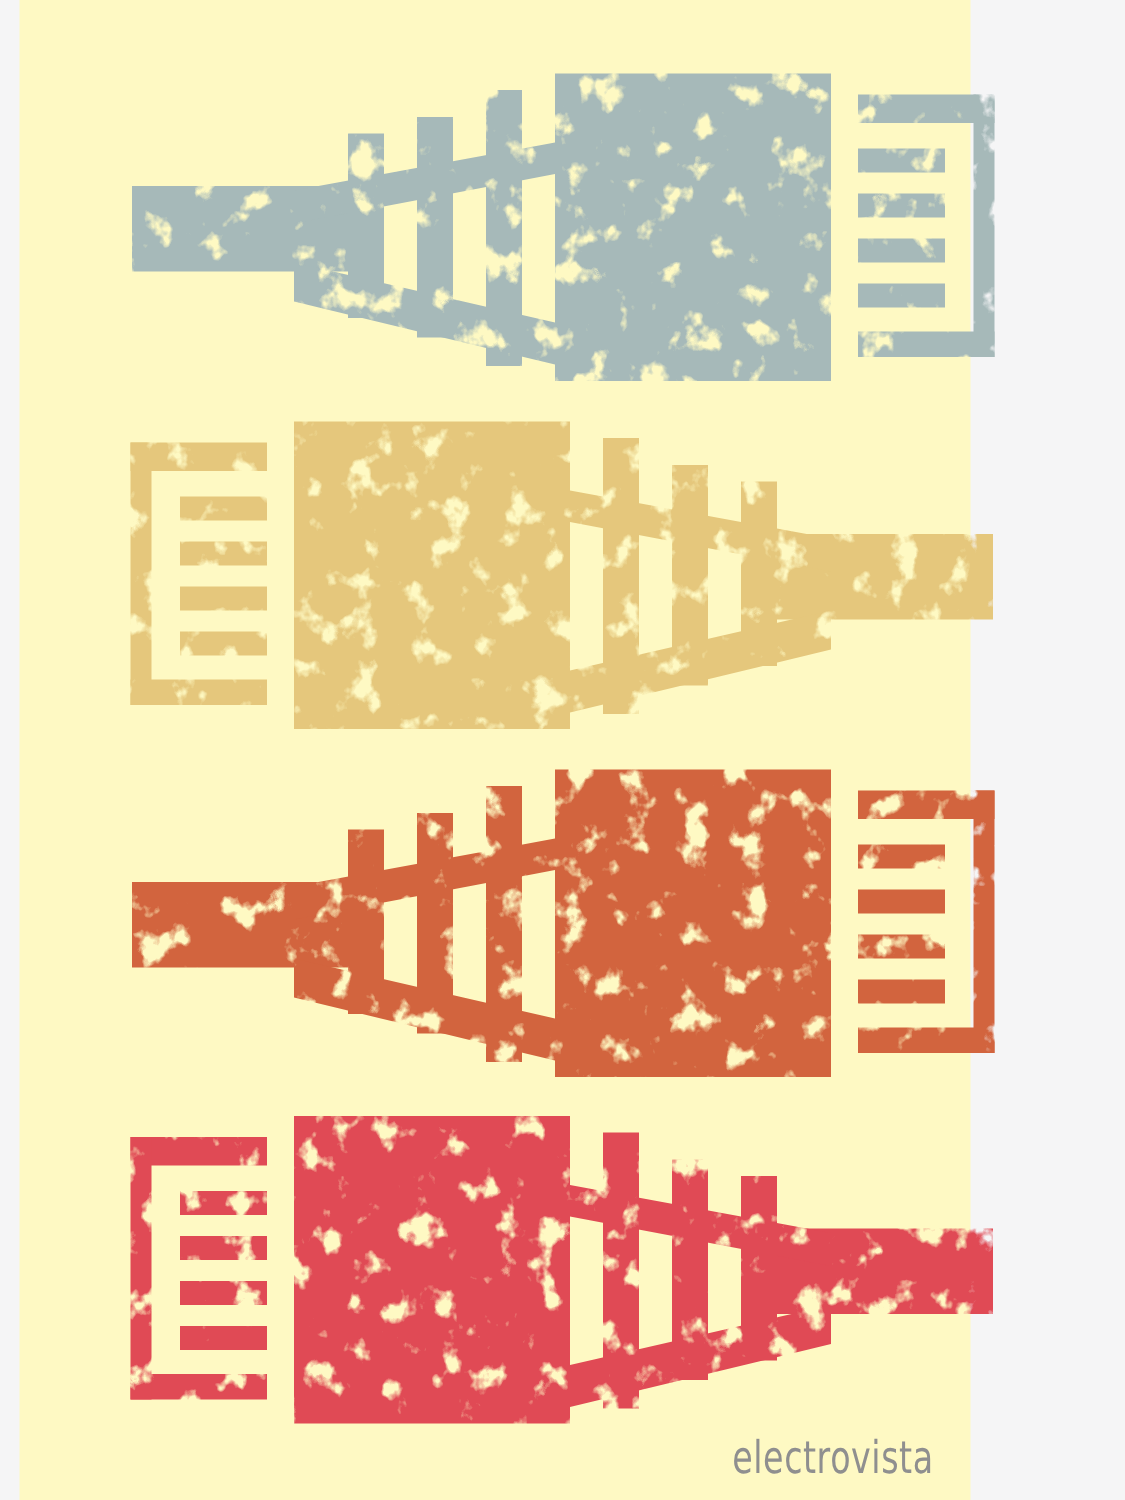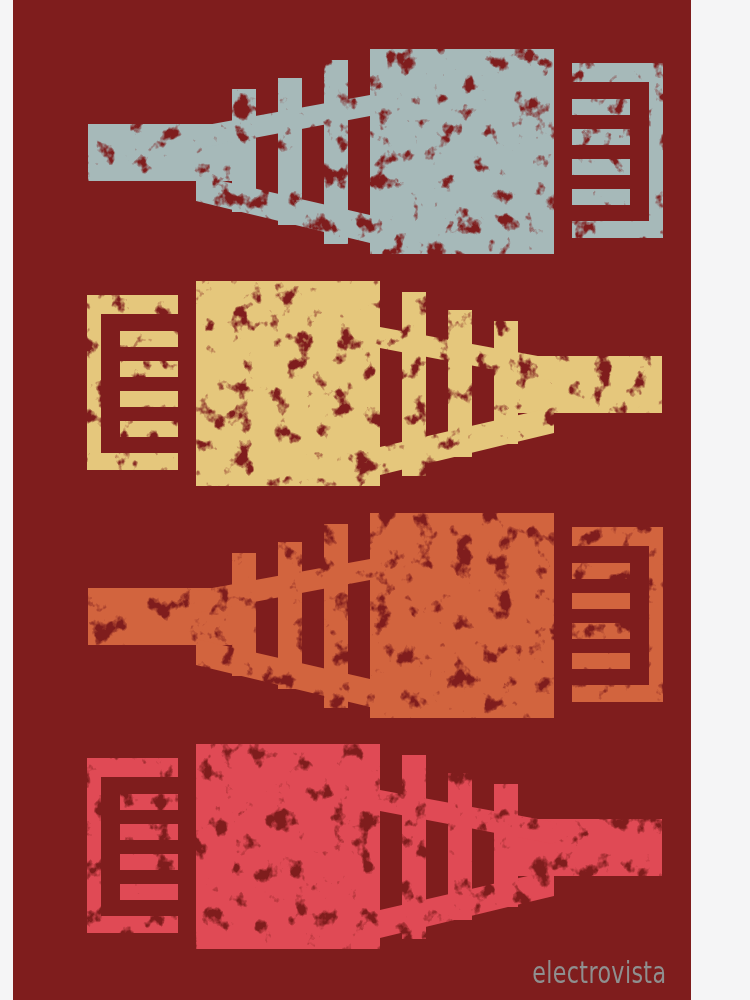--- a/index.html
+++ b/index.html
@@ -16,21 +16,21 @@
     transform:scaleX(0.74);
     transform-origin:100% 100%;
     font-weight:400;
     white-space:nowrap;
   }
 </style>
 </head>
 <body>
 
 <div class="page" style="background: rgb(245, 245, 246);">
-  <div class="art" style="background: #7f1d1d; left: 13px; width: 634px; padding-left: 44px;">
+  <div class="art" style="background: #fef9c3; left: 13px; width: 634px;">
 
     <svg width="725" height="1000" viewBox="0 0 725 1000" xmlns="http://www.w3.org/2000/svg" xmlns:xlink="http://www.w3.org/1999/xlink">
       <defs>
         <filter id="grunge" x="-5%" y="-5%" width="110%" height="110%" color-interpolation-filters="sRGB">
           <feTurbulence type="fractalNoise" baseFrequency="0.05 0.042" numOctaves="4" seed="11" result="noise"></feTurbulence>
           <feColorMatrix in="noise" type="matrix" values="0 0 0 0 0  0 0 0 0 0  0 0 0 0 0  8 0 0 0 -4.8" result="speckle"></feColorMatrix>
           <feComposite in="SourceGraphic" in2="speckle" operator="out"></feComposite>
         </filter>
 
         <g id="rj45">

